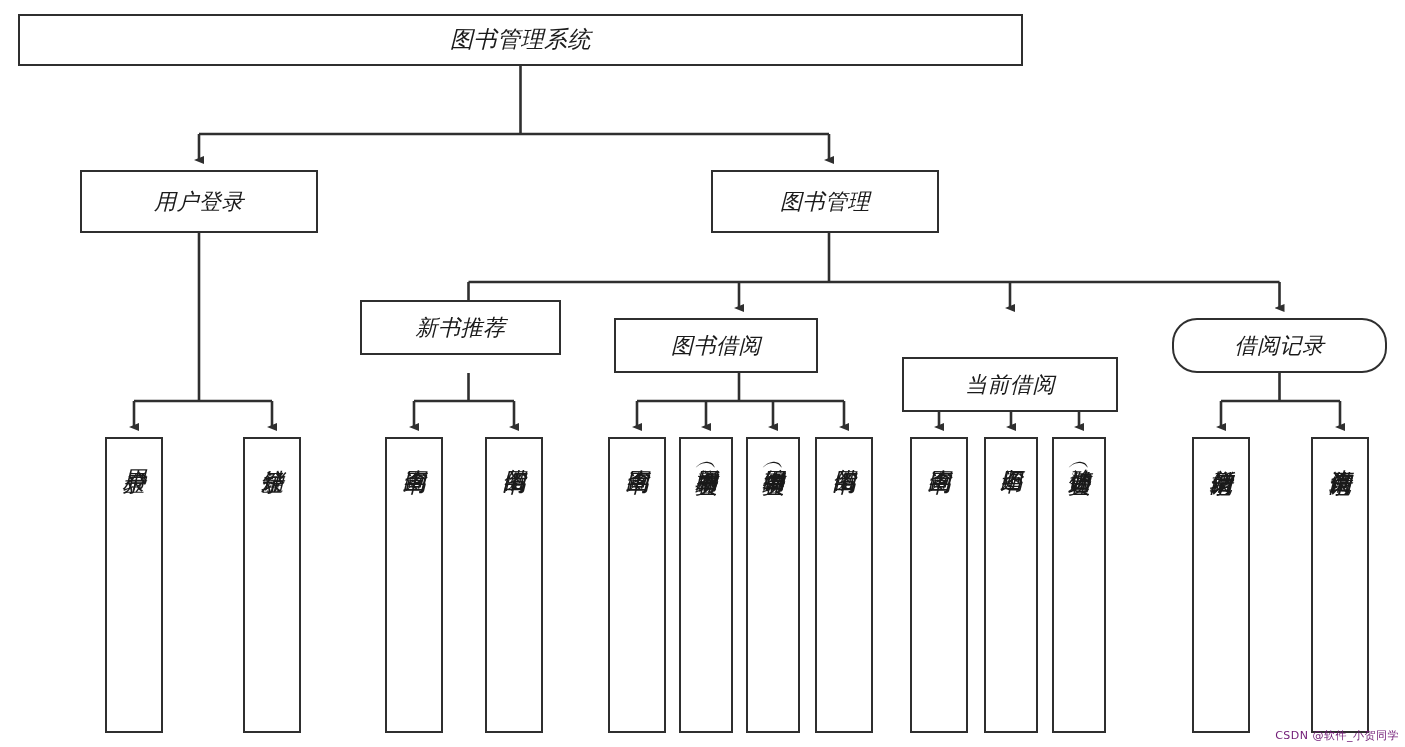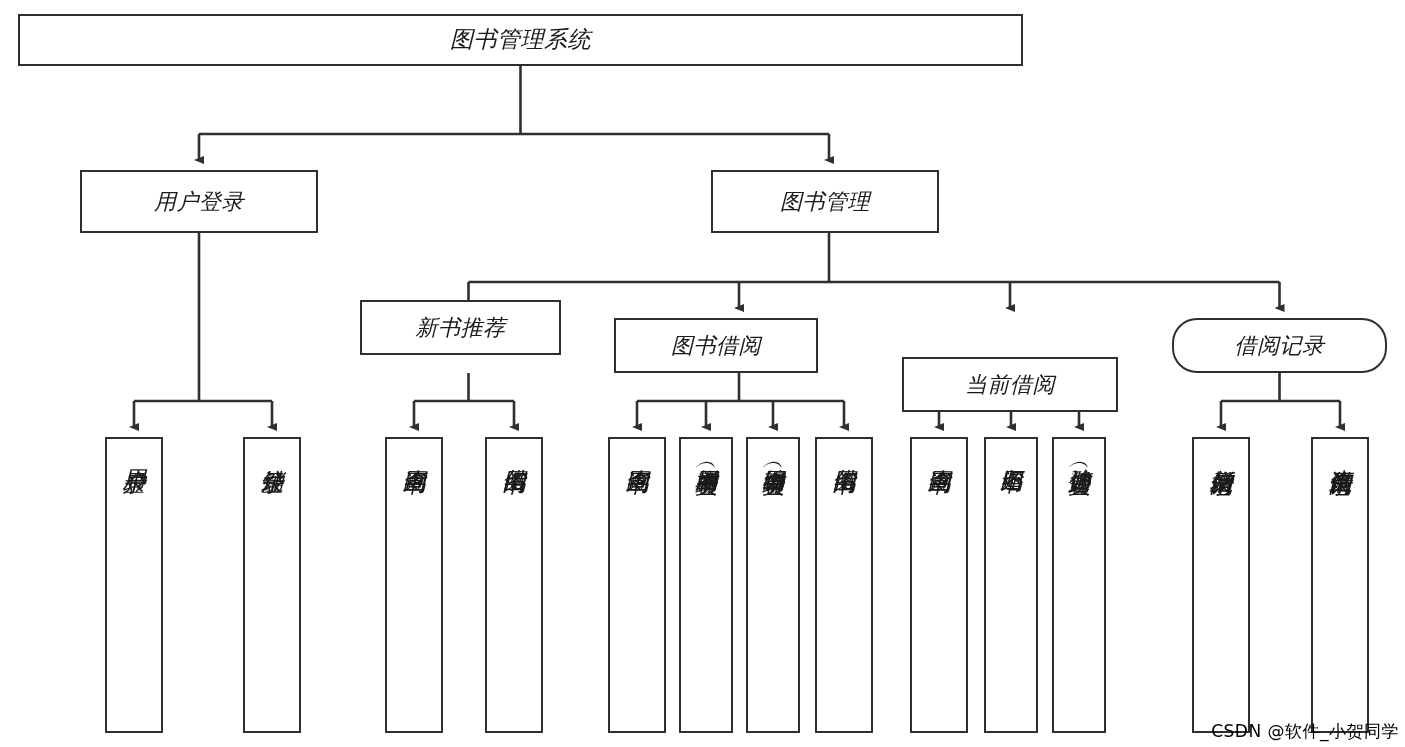--- a/index.html
+++ b/index.html
@@ -61,22 +61,22 @@
     letter-spacing: 1px;
     white-space: nowrap;
   }
   .node.vert.narrow .label {
     font-size: 22px;
   }
   #watermark {
     position: absolute;
     right: 6px;
     bottom: 4px;
-    font-size: 17px;
-    color: #000000;
+    font-size: 11px;
+    color: #701a75;
     letter-spacing: 0.5px;
     white-space: nowrap;
     pointer-events: none;
   }
 </style>
 </head>
 <body>
 
 <div id="canvas">
   <svg id="wires" viewBox="0 0 1405 747">

